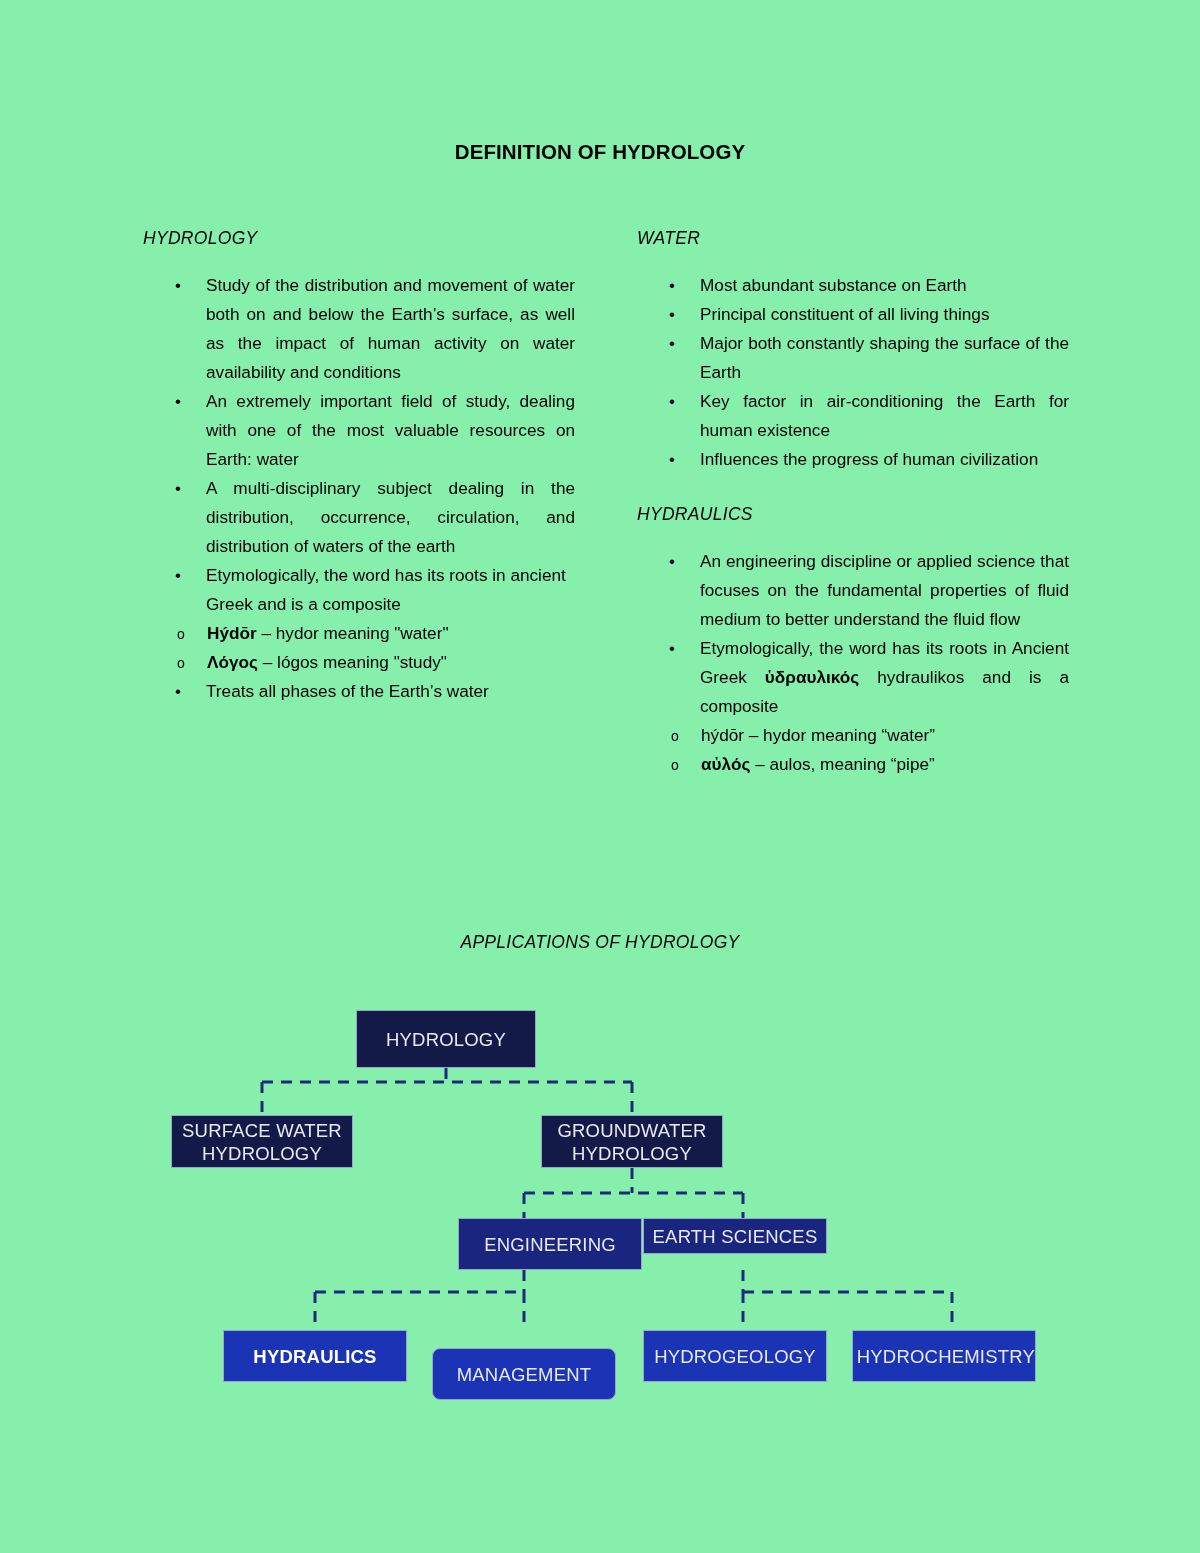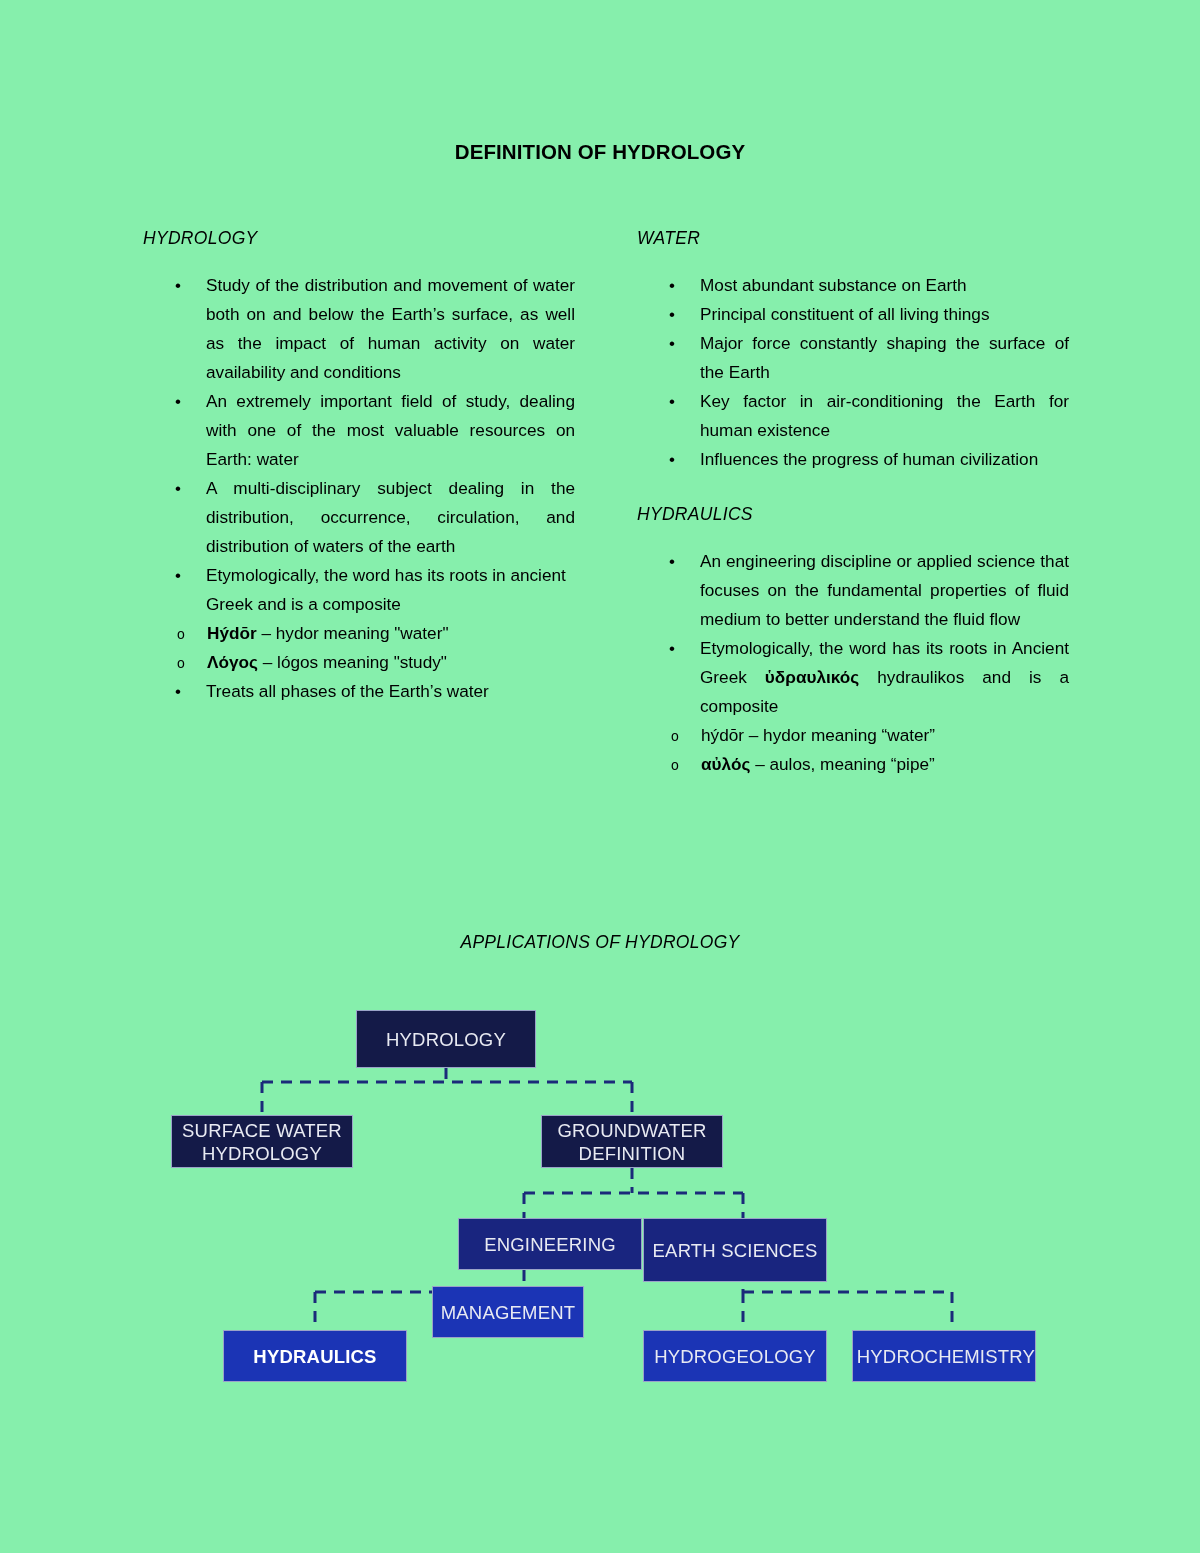--- a/index.html
+++ b/index.html
@@ -155,21 +155,21 @@
     <ul class="bullets">
       <li class="nojust">Treats all phases of the Earth’s water</li>
     </ul>
   </div>
 
   <div class="col col-right">
     <div class="sec-head">WATER</div>
     <ul class="bullets">
       <li class="nojust">Most abundant substance on Earth</li>
       <li class="nojust">Principal constituent of all living things</li>
-      <li>Major force constantly shaping the surface of the Earth</li>
+      <li>Major both constantly shaping the surface of the Earth</li>
       <li>Key factor in air-conditioning the Earth for human existence</li>
       <li>Influences the progress of human civilization</li>
     </ul>
 
     <div class="sec-head spaced">HYDRAULICS</div>
     <ul class="bullets">
       <li>An engineering discipline or applied science that focuses on the fundamental properties of fluid medium to better understand the fluid flow</li>
       <li><span>Etymologically, the word has its roots in Ancient Greek </span><span class="gk">ὑδραυλικός</span><span> hydraulikos and is a composite</span></li>
     </ul>
     <ul class="subbullets">
@@ -207,36 +207,36 @@
 
   <div class="node dark" style="left:356px; top:1010px; width:180px; height:58px;">
     <span>HYDROLOGY</span>
   </div>
 
   <div class="node dark" style="left:171px; top:1115px; width:182px; height:53px;">
     <span>SURFACE WATER HYDROLOGY</span>
   </div>
 
   <div class="node dark" style="left:541px; top:1115px; width:182px; height:53px;">
-    <span>GROUNDWATER DEFINITION</span>
+    <span>GROUNDWATER HYDROLOGY</span>
   </div>
 
   <div class="node mid" style="left:458px; top:1218px; width:184px; height:52px;">
     <span>ENGINEERING</span>
   </div>
 
-  <div class="node mid" style="left:643px; top:1218px; width:184px; height:64px;text-align:center;">
+  <div class="node mid" style="left:643px; top:1218px; width:184px; height:36px;text-align:center;">
     <span>EARTH SCIENCES</span>
   </div>
 
   <div class="node bright bold" style="left:223px; top:1330px; width:184px; height:52px;">
     <span>HYDRAULICS</span>
   </div>
 
-  <div class="node bright" style="left:432px; top:1286px; width:152px; height:52px;">
+  <div class="node bright" style="left:432px; top:1348px; width:184px; height:52px;border-radius:8px;">
     <span>MANAGEMENT</span>
   </div>
 
   <div class="node bright" style="left:643px; top:1330px; width:184px; height:52px;">
     <span>HYDROGEOLOGY</span>
   </div>
 
   <div class="node bright" style="left:852px; top:1330px; width:184px; height:52px;justify-content:flex-end;">
     <span>HYDROCHEMISTRY</span>
   </div>

